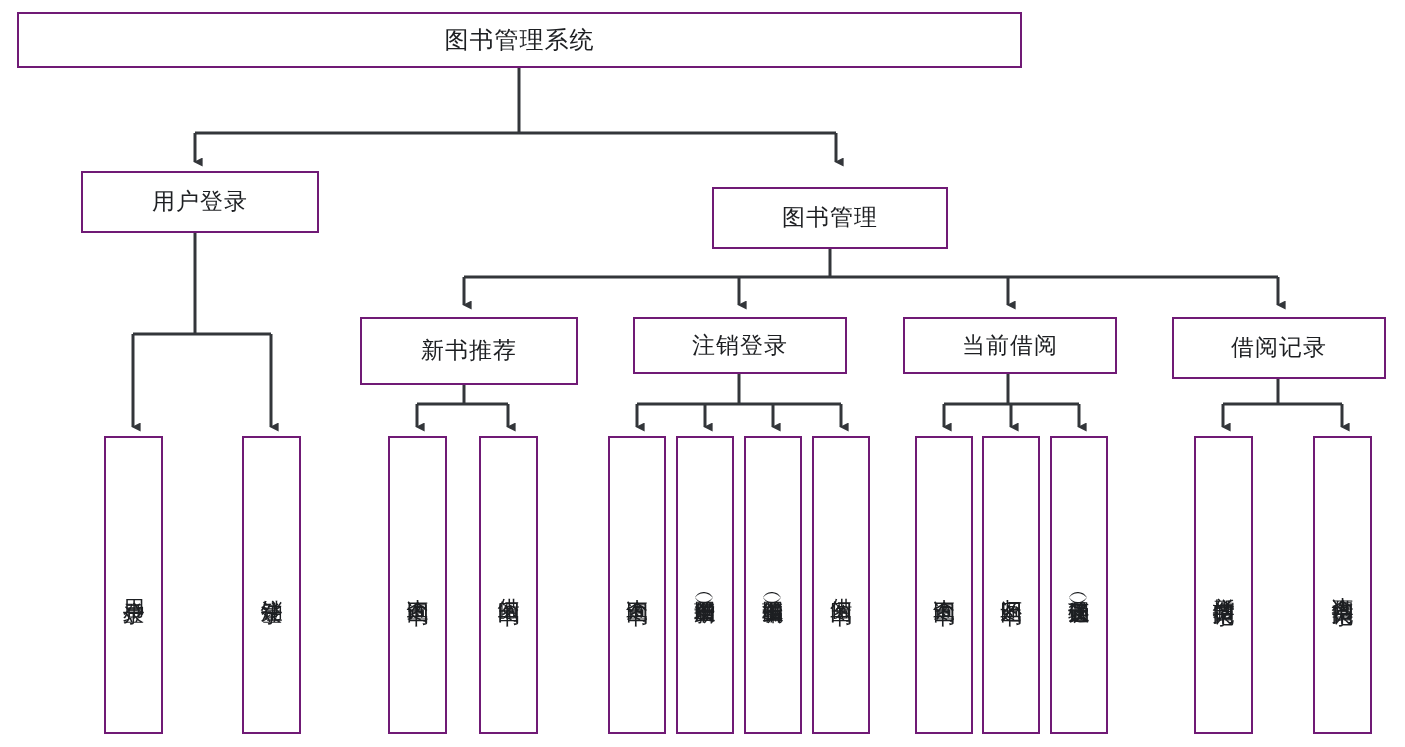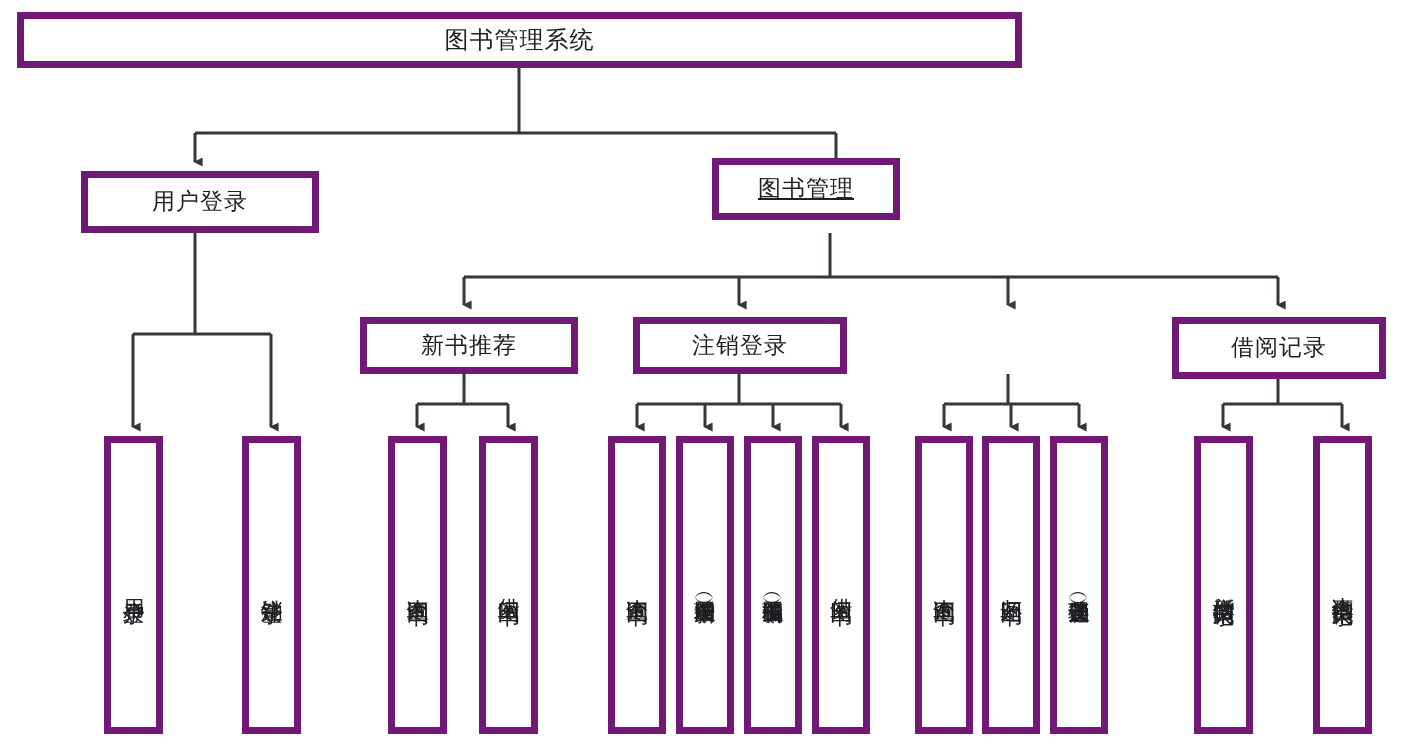--- a/index.html
+++ b/index.html
@@ -17,21 +17,21 @@
   }
   svg.edges{
     position:absolute;
     left:0;top:0;
     width:1405px;height:747px;
     pointer-events:none;
   }
   .node{
     position:absolute;
     box-sizing:border-box;
-    border:7px solid #701a75;
+    border:2px solid #701a75;
     background:#ffffff;
     display:flex;
     align-items:center;
     justify-content:center;
     color:#1d1f22;
     line-height:1.12;
   }
   .node.horiz{
     font-size:23px;
     letter-spacing:1px;
@@ -125,29 +125,32 @@
     </g>
   </svg>
 
   <div class="node horiz root" style="left:17px;top:12px;width:1005px;height:56px;">
     <span class="txt">图书管理系统</span>
   </div>
 
   <div class="node horiz" style="left:81px;top:171px;width:238px;height:62px;">
     <span class="txt">用户登录</span>
   </div>
-  <div class="node horiz" style="left:712px;top:158px;width:188px;height:62px;text-decoration:underline;">
+  <div class="node horiz" style="left:712px;top:187px;width:236px;height:62px;">
     <span class="txt">图书管理</span>
   </div>
 
-  <div class="node horiz" style="left:360px;top:317px;width:218px;height:57px;">
+  <div class="node horiz" style="left:360px;top:317px;width:218px;height:68px;">
     <span class="txt">新书推荐</span>
   </div>
   <div class="node horiz" style="left:633px;top:317px;width:214px;height:57px;">
     <span class="txt">注销登录</span>
+  </div>
+  <div class="node horiz" style="left:903px;top:317px;width:214px;height:57px;">
+    <span class="txt">当前借阅</span>
   </div>
   <div class="node horiz" style="left:1172px;top:317px;width:214px;height:62px;">
     <span class="txt">借阅记录</span>
   </div>
 
   <div class="node vert" style="left:104px;top:436px;width:59px;height:298px;">
     <span class="txt">用户登录</span>
   </div>
   <div class="node vert" style="left:242px;top:436px;width:59px;height:298px;">
     <span class="txt">注销登录</span>

